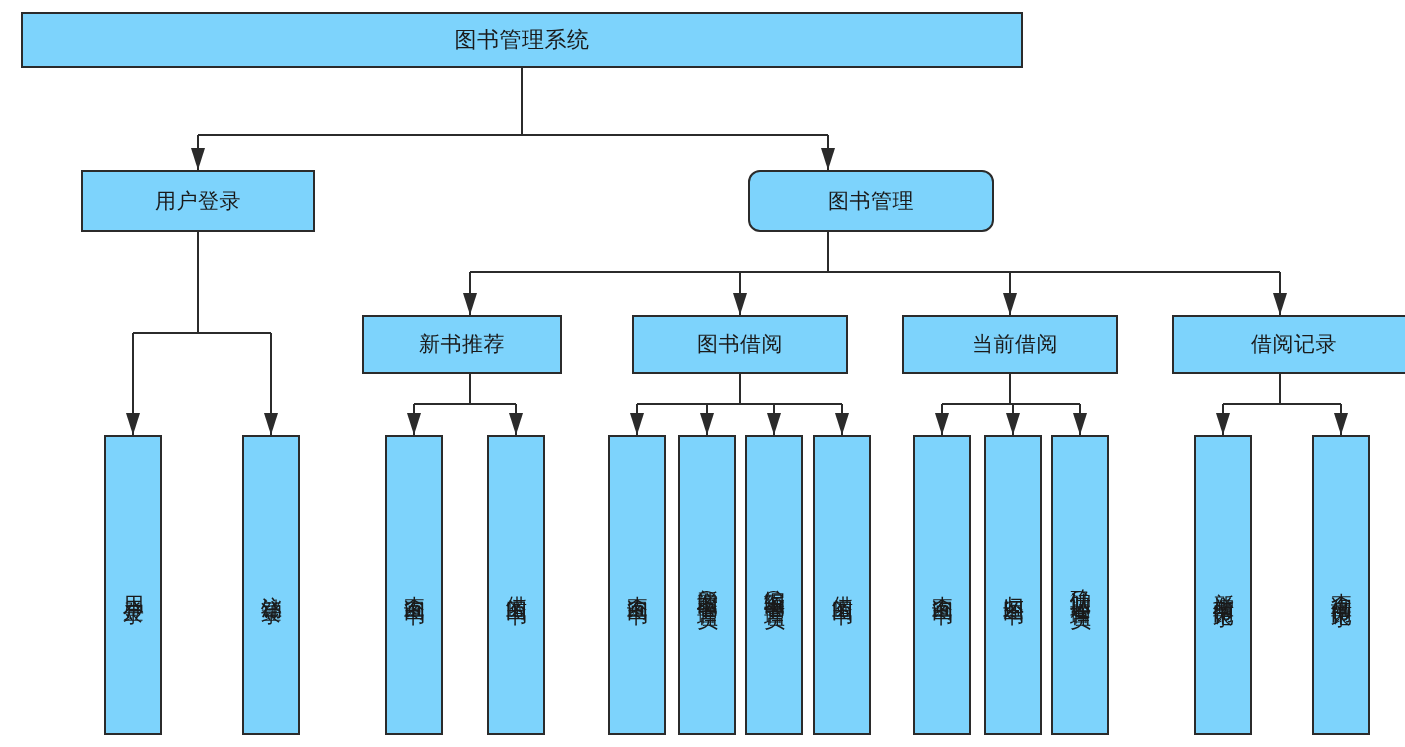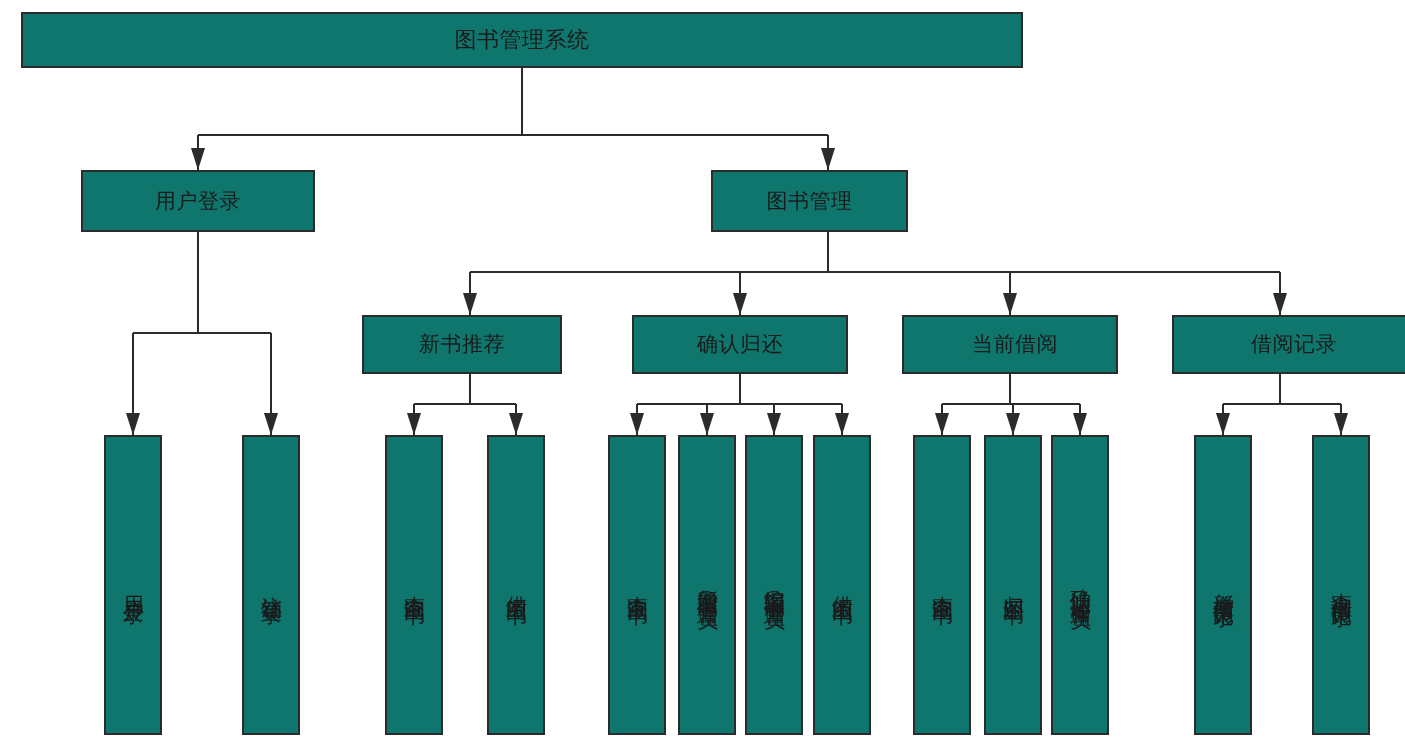--- a/index.html
+++ b/index.html
@@ -22,21 +22,21 @@
     position: absolute;
     left: 0;
     top: 0;
     width: 1405px;
     height: 747px;
     pointer-events: none;
   }
   .node {
     position: absolute;
     box-sizing: border-box;
-    background: #0f766e;
+    background: #7dd3fc;
     border: 2px solid #2b2b2b;
     display: flex;
     align-items: center;
     justify-content: center;
     color: #1a1a1a;
   }
   .node .label {
     display: block;
     text-align: center;
     letter-spacing: 0.5px;
@@ -135,28 +135,28 @@
       <path d="M 1334 413 L 1348 413 L 1341 435 Z" fill="#2b2b2b"></path>
     </svg>
 
   <div id="nodes-layer">
       <div class="node horiz root" style="left: 21px; top: 12px; width: 1002px; height: 56px;">
         <span class="label">图书管理系统</span>
       </div>
       <div class="node horiz" style="left: 81px; top: 170px; width: 234px; height: 62px;">
         <span class="label">用户登录</span>
       </div>
-      <div class="node horiz" style="left: 711px; top: 170px; width: 197px; height: 62px;">
+      <div class="node horiz" style="left: 748px; top: 170px; width: 246px; height: 62px; border-radius: 12px;">
         <span class="label">图书管理</span>
       </div>
       <div class="node horiz" style="left: 362px; top: 315px; width: 200px; height: 59px;">
         <span class="label">新书推荐</span>
       </div>
       <div class="node horiz" style="left: 632px; top: 315px; width: 216px; height: 59px;">
-        <span class="label">确认归还</span>
+        <span class="label">图书借阅</span>
       </div>
       <div class="node horiz" style="left: 902px; top: 315px; width: 216px; height: 59px; padding-left: 10px;">
         <span class="label">当前借阅</span>
       </div>
       <div class="node horiz" style="left: 1172px; top: 315px; width: 244px; height: 59px;">
         <span class="label">借阅记录</span>
       </div>
       <div class="node vert" style="left: 104px; top: 435px; width: 58px; height: 300px;">
         <span class="label">用户登录</span>
       </div>

